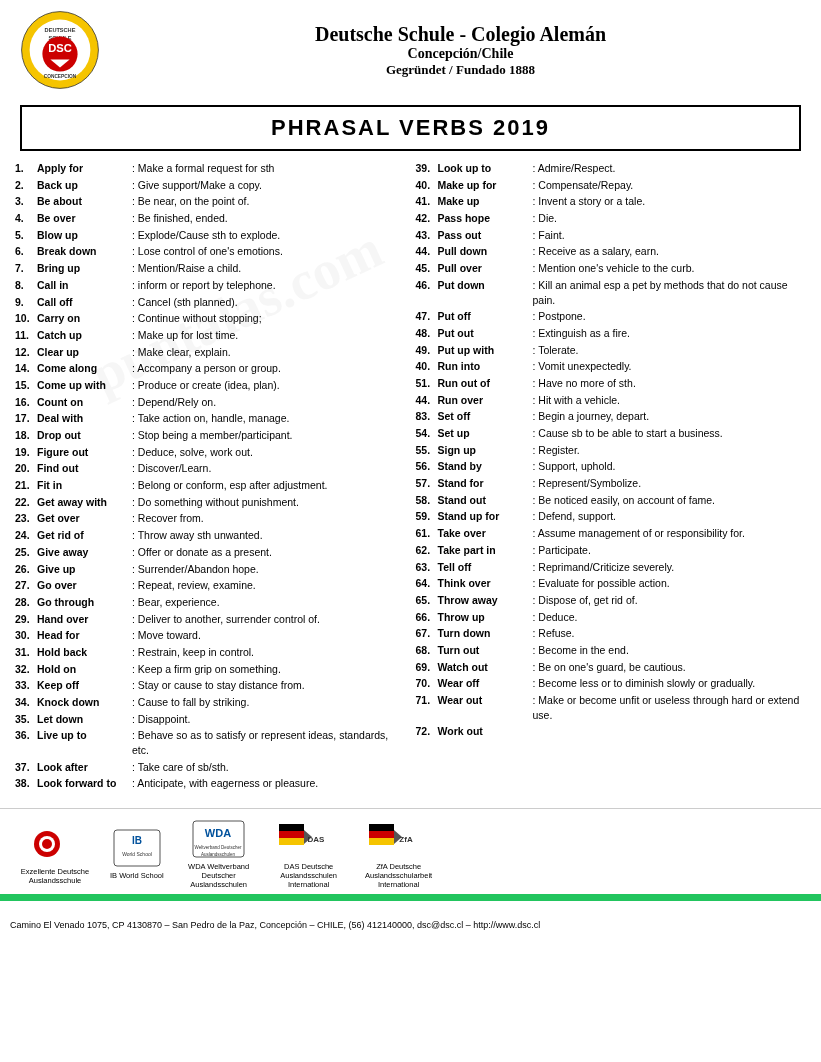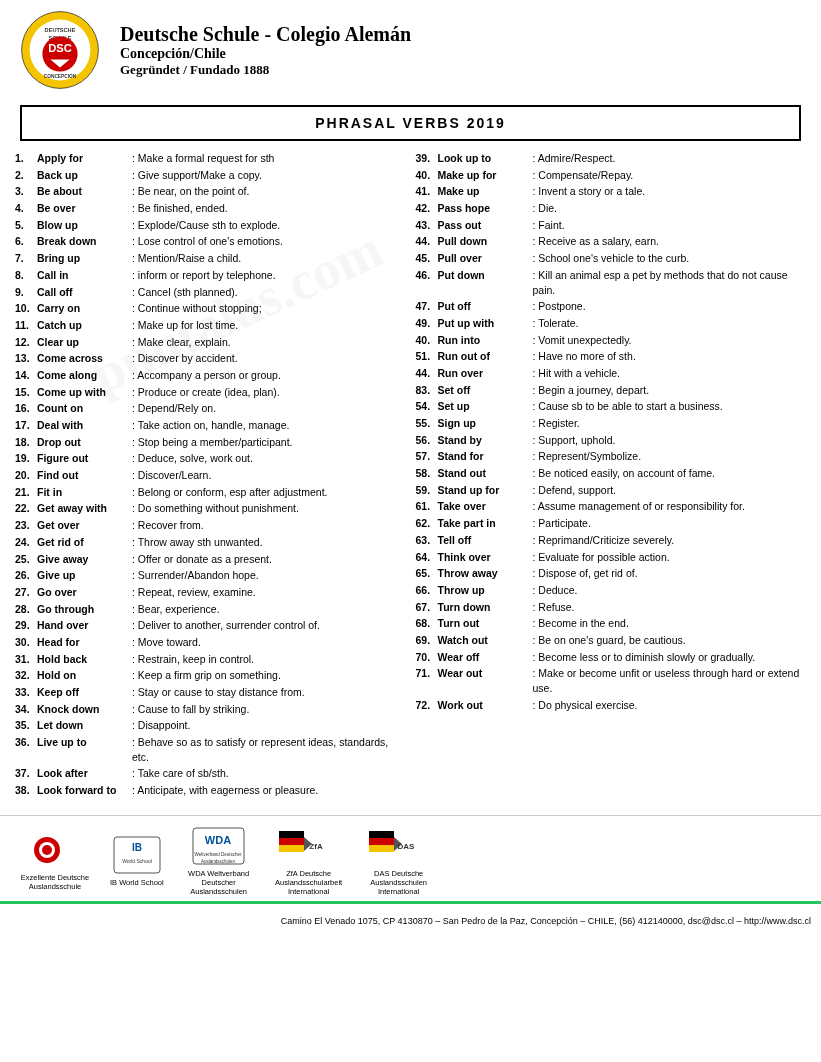--- a/index.html
+++ b/index.html
@@ -16,20 +16,21 @@
       align-items: center;
       padding: 10px 20px;
       gap: 20px;
     }
     .logo-circle {
       width: 80px;
       height: 80px;
       flex-shrink: 0;
     }
     .header-text {
+      text-align: center;
       flex: 1;
     }
     .header-text .school-name {
       font-size: 20px;
       font-weight: bold;
       font-family: 'Times New Roman', serif;
     }
     .header-text .city {
       font-size: 14px;
       font-weight: bold;
@@ -40,21 +41,21 @@
       font-weight: bold;
       font-family: 'Times New Roman', serif;
     }
     .title-box {
       border: 2px solid #000;
       margin: 5px 20px;
       padding: 8px;
       text-align: center;
     }
     .title-box h1 {
-      font-size: 14px;
+      font-size: 22px;
       font-weight: bold;
       letter-spacing: 2px;
     }
     .content {
       display: flex;
       padding: 5px 15px;
       gap: 10px;
     }
     .column {
       flex: 1;
@@ -94,23 +95,23 @@
       gap: 3px;
     }
     .footer-logo-text {
       font-size: 7.5px;
       text-align: center;
       max-width: 70px;
       line-height: 1.2;
     }
     .footer-address {
       font-size: 9px;
-      text-align: right;
-      padding: 12px 10px;
-      border-top: 3px solid #22c55e;
+      text-align: left;
+      padding: 19px 10px;
+      border-top: 7px solid #22c55e;
     }
   </style>
 </head>
 <body>
 
 <div style="position:relative; width:821px; min-height:1062px; background:#fff;">
 
   <div class="header">
 
     <svg class="logo-circle" viewBox="0 0 100 100">
@@ -198,25 +199,20 @@
           <span class="verb-num">11.</span>
           <span class="verb-phrase">Catch up</span>
           <span class="verb-def">: Make up for lost time.</span>
         </div>
         <div class="verb-entry">
           <span class="verb-num">12.</span>
           <span class="verb-phrase">Clear up</span>
           <span class="verb-def">: Make clear, explain.</span>
         </div>
         <div class="verb-entry">
-          <span class="verb-num">13.</span>
-          <span class="verb-phrase">Come across</span>
-          <span class="verb-def">: Discover by accident.</span>
-        </div>
-        <div class="verb-entry">
           <span class="verb-num">14.</span>
           <span class="verb-phrase">Come along</span>
           <span class="verb-def">: Accompany a person or group.</span>
         </div>
         <div class="verb-entry">
           <span class="verb-num">15.</span>
           <span class="verb-phrase">Come up with</span>
           <span class="verb-def">: Produce or create (idea, plan).</span>
         </div>
         <div class="verb-entry">
@@ -363,33 +359,38 @@
           <span class="verb-def">: Faint.</span>
         </div>
         <div class="verb-entry">
           <span class="verb-num">44.</span>
           <span class="verb-phrase">Pull down</span>
           <span class="verb-def">: Receive as a salary, earn.</span>
         </div>
         <div class="verb-entry">
           <span class="verb-num">45.</span>
           <span class="verb-phrase">Pull over</span>
-          <span class="verb-def">: School one's vehicle to the curb.</span>
+          <span class="verb-def">: Mention one's vehicle to the curb.</span>
         </div>
         <div class="verb-entry">
           <span class="verb-num">46.</span>
           <span class="verb-phrase">Put down</span>
           <span class="verb-def">: Kill an animal esp a pet by methods that do not cause pain.</span>
         </div>
         <div class="verb-entry">
           <span class="verb-num">47.</span>
           <span class="verb-phrase">Put off</span>
           <span class="verb-def">: Postpone.</span>
         </div>
         <div class="verb-entry">
+          <span class="verb-num">48.</span>
+          <span class="verb-phrase">Put out</span>
+          <span class="verb-def">: Extinguish as a fire.</span>
+        </div>
+        <div class="verb-entry">
           <span class="verb-num">49.</span>
           <span class="verb-phrase">Put up with</span>
           <span class="verb-def">: Tolerate.</span>
         </div>
         <div class="verb-entry">
           <span class="verb-num">40.</span>
           <span class="verb-phrase">Run into</span>
           <span class="verb-def">: Vomit unexpectedly.</span>
         </div>
         <div class="verb-entry">
@@ -488,21 +489,20 @@
           <span class="verb-def">: Become less or to diminish slowly or gradually.</span>
         </div>
         <div class="verb-entry">
           <span class="verb-num">71.</span>
           <span class="verb-phrase">Wear out</span>
           <span class="verb-def">: Make or become unfit or useless through hard or extend use.</span>
         </div>
         <div class="verb-entry">
           <span class="verb-num">72.</span>
           <span class="verb-phrase">Work out</span>
-          <span class="verb-def">: Do physical exercise.</span>
         </div>
       </div>
   </div>
 
   <div class="footer-logos">
 
     <div class="footer-logo-item">
       <svg width="45" height="40" viewBox="0 0 45 40">
         <circle cx="14" cy="20" r="13" fill="#c00"></circle>
         <circle cx="14" cy="20" r="8" fill="#fff"></circle>
@@ -531,36 +531,36 @@
     </div>
 
     <div class="footer-logo-item">
       <svg width="70" height="40" viewBox="0 0 70 40">
 
         <rect x="5" y="5" width="25" height="7" fill="#000"></rect>
         <rect x="5" y="12" width="25" height="7" fill="#c00"></rect>
         <rect x="5" y="19" width="25" height="7" fill="#f5c400"></rect>
 
         <polygon points="30,11 38,18 30,25" fill="#555"></polygon>
+        <text x="42" y="23" text-anchor="middle" font-size="8" font-weight="bold" fill="#333">DAS</text>
+      </svg>
+      <div class="footer-logo-text">DAS Deutsche Auslandsschulen International</div>
+    </div>
+
+    <div class="footer-logo-item">
+      <svg width="70" height="40" viewBox="0 0 70 40">
+
+        <rect x="5" y="5" width="25" height="7" fill="#000"></rect>
+        <rect x="5" y="12" width="25" height="7" fill="#c00"></rect>
+        <rect x="5" y="19" width="25" height="7" fill="#f5c400"></rect>
+
+        <polygon points="30,11 38,18 30,25" fill="#555"></polygon>
         <text x="42" y="23" text-anchor="middle" font-size="8" font-weight="bold" fill="#333">ZfA</text>
       </svg>
       <div class="footer-logo-text">ZfA Deutsche Auslandsschularbeit International</div>
     </div>
-
-    <div class="footer-logo-item">
-      <svg width="70" height="40" viewBox="0 0 70 40">
-
-        <rect x="5" y="5" width="25" height="7" fill="#000"></rect>
-        <rect x="5" y="12" width="25" height="7" fill="#c00"></rect>
-        <rect x="5" y="19" width="25" height="7" fill="#f5c400"></rect>
-
-        <polygon points="30,11 38,18 30,25" fill="#555"></polygon>
-        <text x="42" y="23" text-anchor="middle" font-size="8" font-weight="bold" fill="#333">DAS</text>
-      </svg>
-      <div class="footer-logo-text">DAS Deutsche Auslandsschulen International</div>
-    </div>
   </div>
 
   <div class="footer-address">
     <span>Camino El Venado 1075, CP 4130870 – San Pedro de la Paz, Concepción – CHILE, (56) 412140000, dsc@dsc.cl – http://www.dsc.cl</span>
   </div>
 
 </div>
 
 </body></html>

